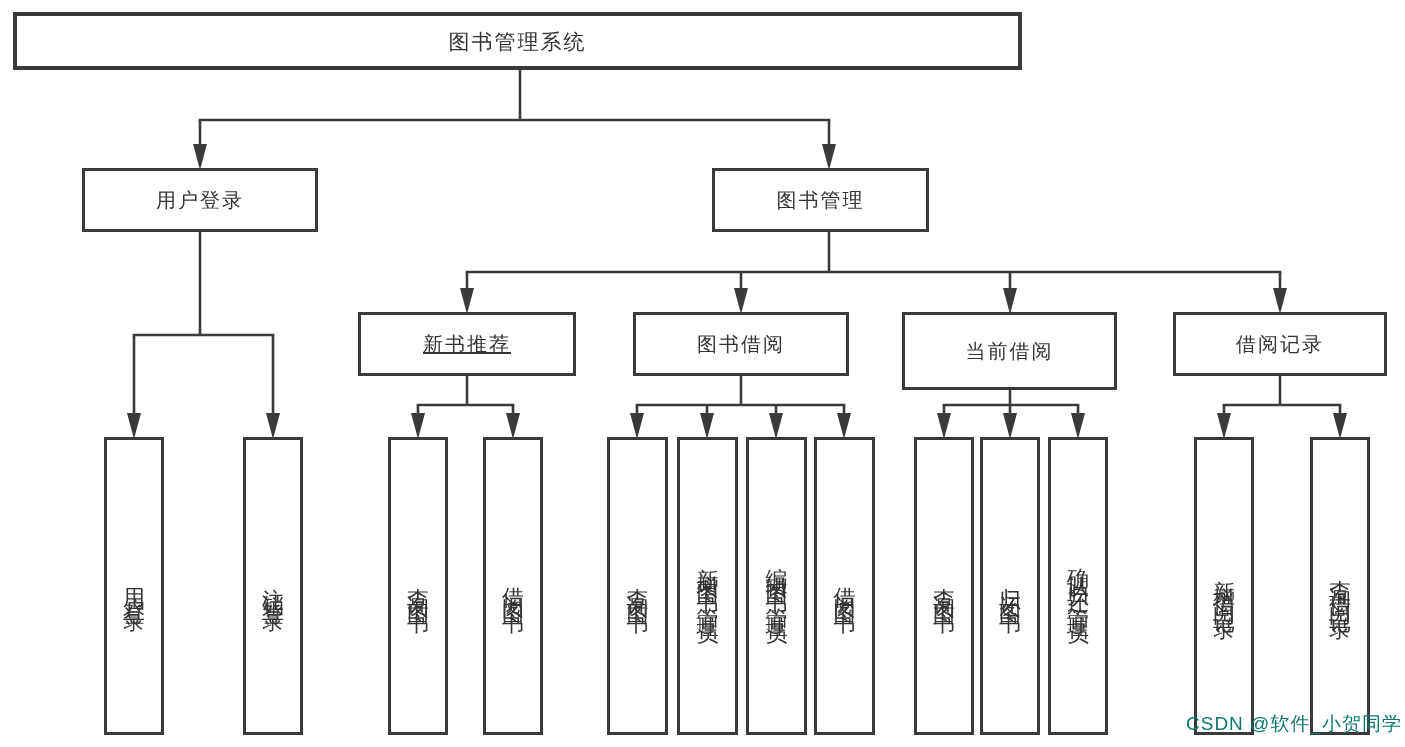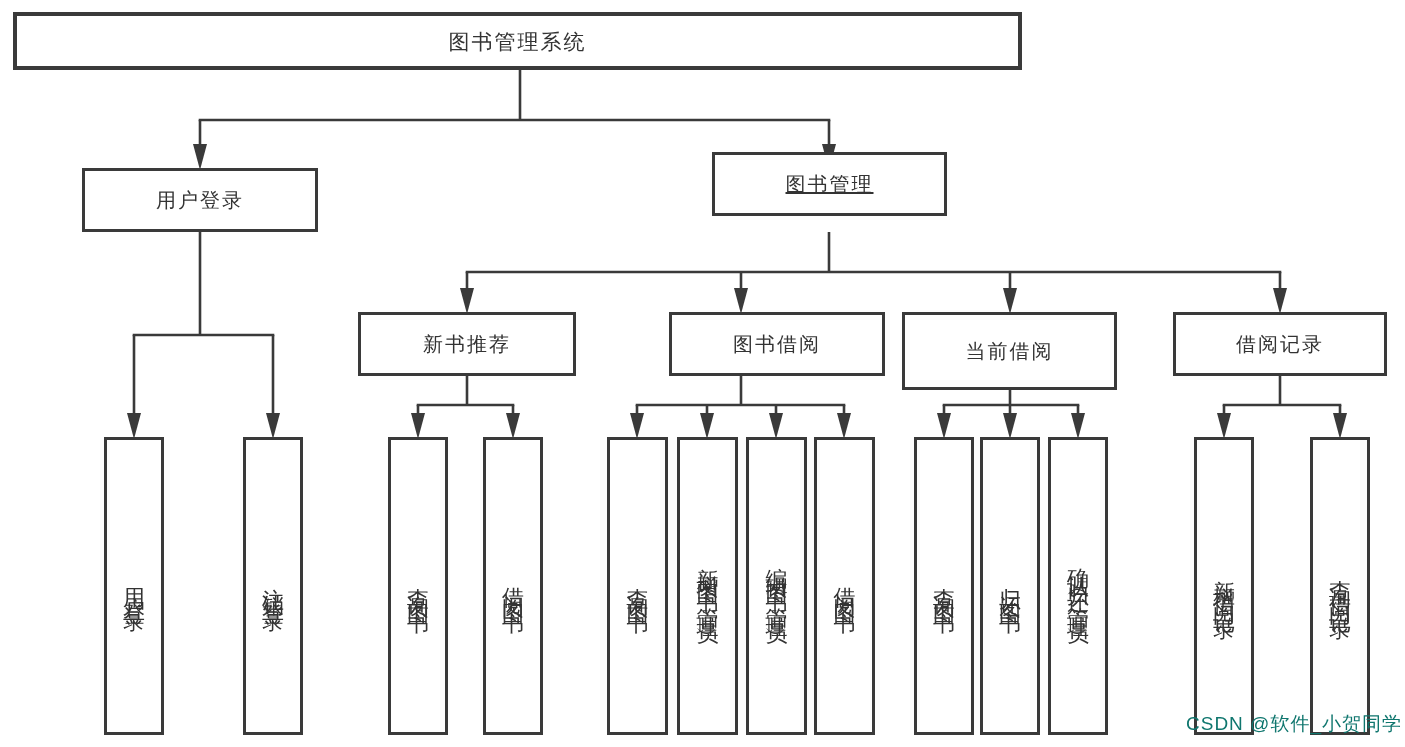--- a/index.html
+++ b/index.html
@@ -137,28 +137,28 @@
     </g>
   </svg>
 
   <div class="node root" style="left:13px; top:12px; width:1009px; height:58px;">
     <span>图书管理系统</span>
   </div>
 
   <div class="node branch" style="left:82px; top:168px; width:236px; height:64px;">
     <span>用户登录</span>
   </div>
-  <div class="node branch" style="left:712px; top:152px; width:235px; height:64px;text-decoration:underline;">
+  <div class="node branch" style="left:712px; top:168px; width:217px; height:64px;">
     <span>图书管理</span>
   </div>
 
-  <div class="node branch" style="left:358px; top:312px; width:218px; height:64px;">
+  <div class="node branch" style="left:358px; top:312px; width:218px; height:64px;text-decoration:underline;">
     <span>新书推荐</span>
   </div>
-  <div class="node branch" style="left:633px; top:312px; width:216px; height:64px;margin-left:36px;">
+  <div class="node branch" style="left:633px; top:312px; width:216px; height:64px;">
     <span>图书借阅</span>
   </div>
   <div class="node branch" style="left:902px; top:312px; width:215px; height:78px;">
     <span>当前借阅</span>
   </div>
   <div class="node branch" style="left:1173px; top:312px; width:214px; height:64px;">
     <span>借阅记录</span>
   </div>
 
   <div class="node leaf" style="left:104px; top:437px; width:60px; height:298px;">

